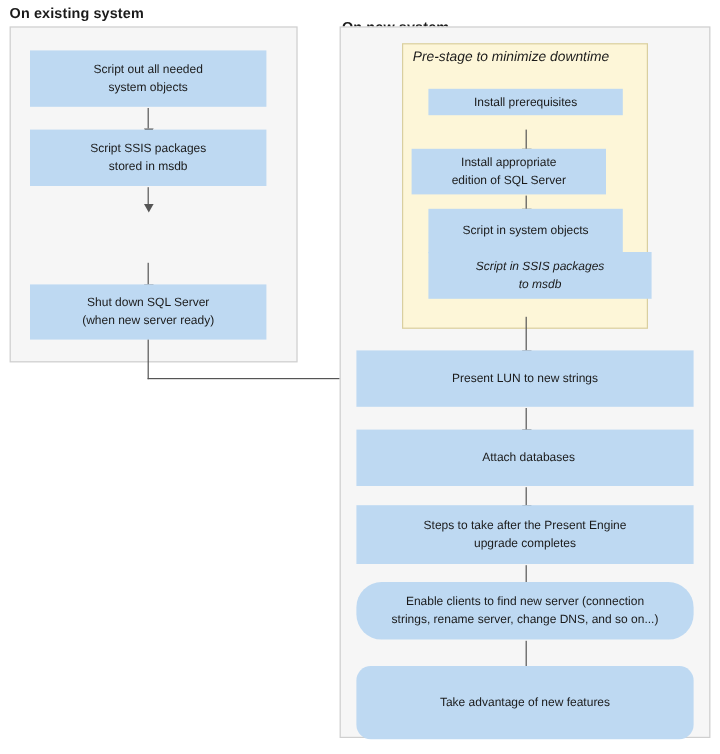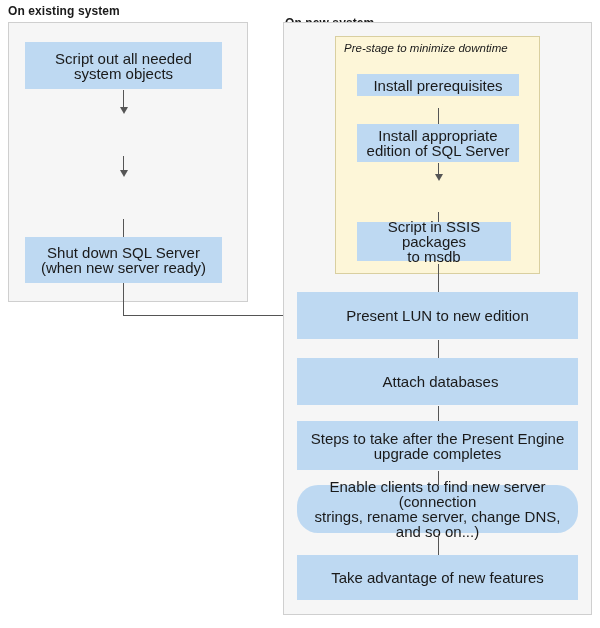--- a/index.html
+++ b/index.html
@@ -50,21 +50,21 @@
     white-space: nowrap;
   }
   .node {
     position: absolute;
     background: #bed9f2;
     box-sizing: border-box;
     display: flex;
     align-items: center;
     justify-content: center;
     text-align: center;
-    font-size: 15px;
+    font-size: 10px;
     line-height: 15px;
     color: #1a1a1a;
     padding: 2px 6px;
     white-space: pre-line;
   }
   .arrow {
     position: absolute;
     width: 0;
     border-left: 1.3px solid #555555;
     box-sizing: border-box;
@@ -106,20 +106,22 @@
 
   <div class="panel-title" style="left:8px; top:4px;">On existing system</div>
 
   <div class="panel" style="left:8px; top:22px; width:240px; height:280px;"></div>
 
   <div class="node" style="left:25px; top:42px; width:197px; height:47px;">Script out all needed
 system objects</div>
 
   <div class="arrow" style="left:123px; top:90px; height:17px;"></div>
 
+  <div class="node" style="left:25px; top:108px; width:197px; height:47px;">Script SSIS packages
+stored in msdb</div>
 
   <div class="arrow" style="left:123px; top:156px; height:14px;"></div>
 
 
   <div class="arrow" style="left:123px; top:219px; height:18px;"></div>
 
   <div class="node" style="left:25px; top:237px; width:197px; height:46px;">Shut down SQL Server
 (when new server ready)</div>
 
   <div class="elbow-v" style="left:123px; top:283px; height:33px;"></div>
@@ -131,46 +133,47 @@
   <div class="panel" style="left:283px; top:22px; width:309px; height:593px;"></div>
 
   <div class="group-box" style="left:335px; top:36px; width:205px; height:238px;"></div>
 
   <div class="group-title" style="left:344px; top:42px;">Pre-stage to minimize downtime</div>
 
   <div class="node" style="left:357px; top:74px; width:162px; height:22px;">Install prerequisites</div>
 
   <div class="arrow" style="left:438px; top:108px; height:16px;"></div>
 
-  <div class="node" style="left:357px; top:124px; width:162px; height:38px;">Install appropriate
+  <div class="node" style="left:343px; top:124px; width:162px; height:38px;">Install appropriate
 edition of SQL Server</div>
 
   <div class="arrow" style="left:438px; top:163px; height:11px;"></div>
 
+  <div class="node" style="left:357px; top:174px; width:162px; height:37px;">Script in system objects</div>
 
   <div class="arrow" style="left:438px; top:212px; height:12px;"></div>
 
-  <div class="node" style="left:357px; top:222px; width:154px; height:39px;">Script in SSIS packages
+  <div class="node" style="left:357px; top:210px; width:186px; height:39px;font-style:italic;">Script in SSIS packages
 to msdb</div>
 
   <div class="arrow" style="left:438px; top:264px; height:28px;"></div>
 
-  <div class="node" style="left:297px; top:292px; width:281px; height:47px;">Present LUN to new edition</div>
+  <div class="node" style="left:297px; top:292px; width:281px; height:47px;">Present LUN to new strings</div>
 
   <div class="arrow" style="left:438px; top:340px; height:18px;"></div>
 
   <div class="node" style="left:297px; top:358px; width:281px; height:47px;padding-left:12px;">Attach databases</div>
 
   <div class="arrow" style="left:438px; top:406px; height:15px;"></div>
 
   <div class="node" style="left:297px; top:421px; width:281px; height:49px;">Steps to take after the Present Engine
 upgrade completes</div>
 
   <div class="arrow" style="left:438px; top:471px; height:14px;"></div>
 
   <div class="node" style="left:297px; top:485px; width:281px; height:48px;border-radius:21px;">Enable clients to find new server (connection
 strings, rename server, change DNS, and so on...)</div>
 
   <div class="arrow" style="left:438px; top:534px; height:21px;"></div>
 
-  <div class="node" style="left:297px; top:555px; width:281px; height:45px;">Take advantage of new features</div>
+  <div class="node" style="left:297px; top:555px; width:281px; height:61px;border-radius:12px;">Take advantage of new features</div>
 
 </div>
 
 </body></html>

